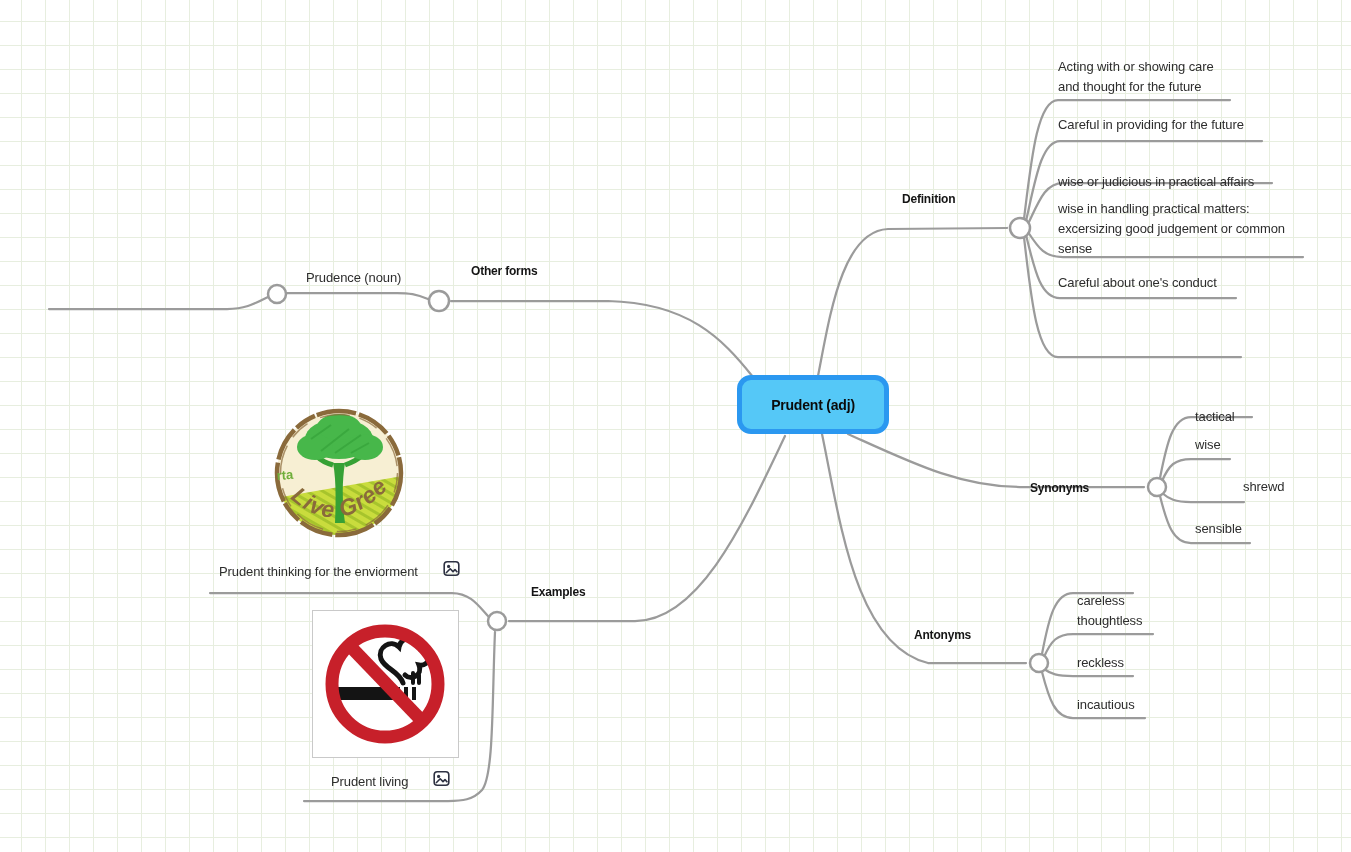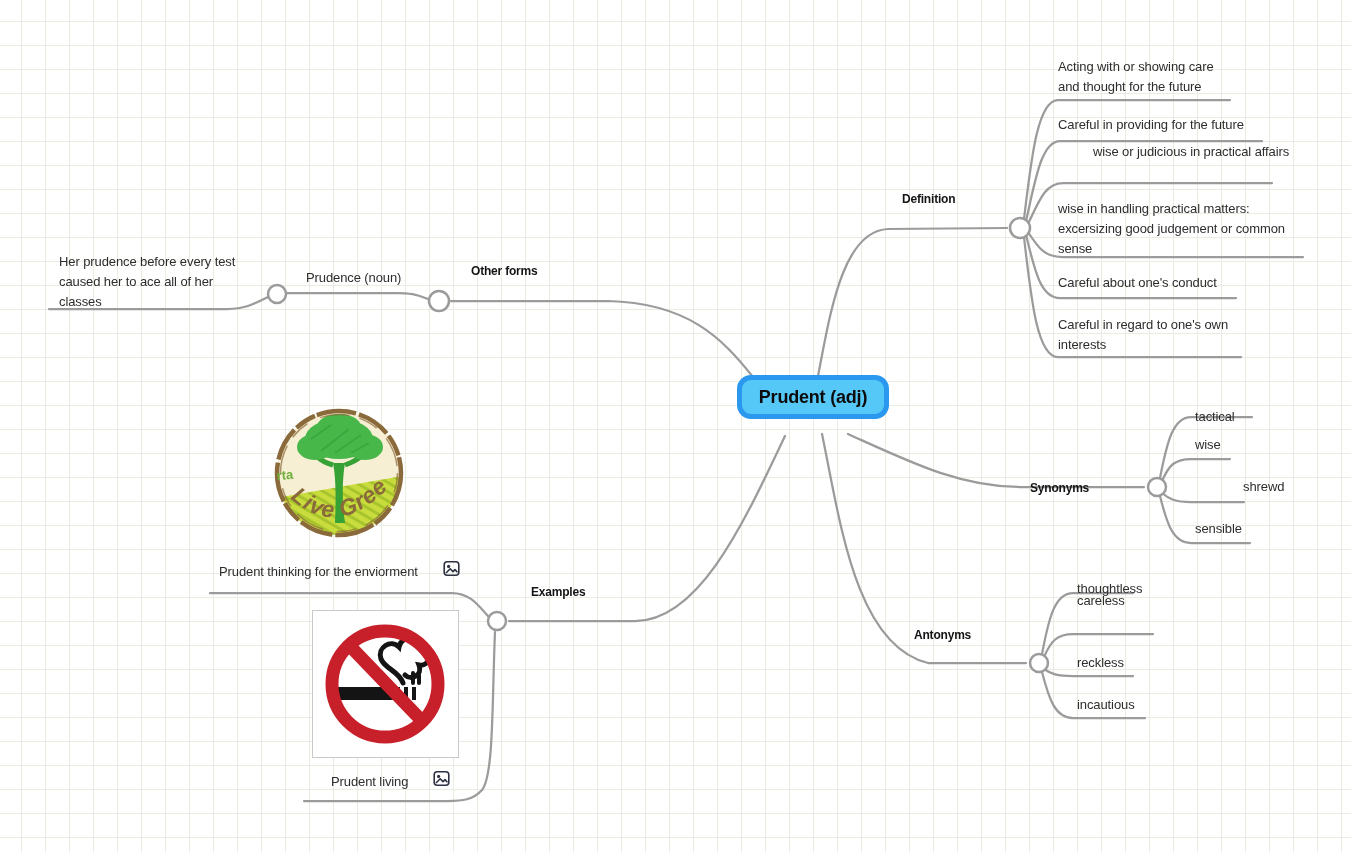--- a/index.html
+++ b/index.html
@@ -11,24 +11,24 @@
       linear-gradient(to right,#e7eedf 1px,transparent 1px),
       linear-gradient(to bottom,#e7eedf 1px,transparent 1px);
     background-size:24px 24px;
     background-position:-3px -3px;
   }
   .wires{position:absolute;left:0;top:0;}
   .wires path{fill:none;stroke:#9b9b9b;stroke-width:2.25;stroke-linecap:round;}
   .wires circle.junction{fill:#ffffff;stroke:#9b9b9b;stroke-width:2.5;cursor:pointer;}
 
   .root-node{
-    position:absolute;left:737px;top:375px;width:152px;height:44px;
+    position:absolute;left:737px;top:375px;width:152px;height:59px;
     box-sizing:border-box;border:5px solid #2b98f0;border-radius:14px;
     background:#55c8f7;display:flex;align-items:center;justify-content:center;
-    font-weight:bold;font-size:18px;color:#0b0b0b;cursor:pointer;
+    font-weight:bold;font-size:14px;color:#0b0b0b;cursor:pointer;
     letter-spacing:-0.2px;
   }
   .branch-label{
     position:absolute;font-weight:bold;font-size:12px;color:#141414;
     white-space:nowrap;cursor:pointer;letter-spacing:-0.2px;
   }
   .leaf{
     position:absolute;font-size:13px;color:#2d2d2d;line-height:20px;
     cursor:pointer;letter-spacing:-0.1px;
   }
@@ -96,37 +96,35 @@
   </div>
 
   <div class="branch-label" style="left:902px;top:192px;">Definition</div>
   <div class="branch-label" style="left:1030px;top:452px;margin-top:29px;">Synonyms</div>
   <div class="branch-label" style="left:914px;top:628px;">Antonyms</div>
   <div class="branch-label" style="left:471px;top:264px;">Other forms</div>
   <div class="branch-label" style="left:531px;top:585px;">Examples</div>
 
   <div class="leaf" style="left:1058px;top:57px;width:175px;">Acting with or showing care and thought for the future</div>
   <div class="leaf nowrap" style="left:1058px;top:115px;">Careful in providing for the future</div>
-  <div class="leaf nowrap" style="left:1058px;top:142px;margin-left:35px;">wise or judicious in practical affairs</div>
+  <div class="leaf nowrap" style="left:1058px;top:172px;">wise or judicious in practical affairs</div>
   <div class="leaf" style="left:1058px;top:199px;width:245px;">wise in handling practical matters: excersizing good judgement or common sense</div>
   <div class="leaf nowrap" style="left:1058px;top:273px;">Careful about one's conduct</div>
-  <div class="leaf" style="left:1058px;top:315px;width:195px;">Careful in regard to one's own interests</div>
 
   <div class="leaf nowrap" style="left:1195px;top:407px;">tactical</div>
   <div class="leaf nowrap" style="left:1195px;top:435px;">wise</div>
   <div class="leaf nowrap" style="left:1195px;top:477px;margin-left:48px;">shrewd</div>
   <div class="leaf nowrap" style="left:1195px;top:519px;">sensible</div>
 
   <div class="leaf nowrap" style="left:1077px;top:560px;margin-top:31px;">careless</div>
-  <div class="leaf nowrap" style="left:1077px;top:579px;">thoughtless</div>
+  <div class="leaf nowrap" style="left:1077px;top:611px;">thoughtless</div>
   <div class="leaf nowrap" style="left:1077px;top:653px;">reckless</div>
   <div class="leaf nowrap" style="left:1077px;top:695px;">incautious</div>
 
   <div class="leaf nowrap" style="left:306px;top:268px;">Prudence (noun)</div>
-  <div class="leaf" style="left:59px;top:252px;width:200px;">Her prudence before every test caused her to ace all of her classes</div>
 
   <div class="figure" style="left:269px;top:403px;width:140px;height:140px;">
     <svg width="140" height="140" viewBox="0 0 140 140">
       <defs>
         <clipPath id="logoClip">
             <circle cx="70" cy="70" r="62"></circle>
           </clipPath>
         <pattern id="limeHatch" width="8" height="8" patternUnits="userSpaceOnUse" patternTransform="rotate(30)">
           <rect width="8" height="8" fill="#c9dc3d"></rect>
           <rect width="8" height="3" fill="#a7c42c"></rect>

